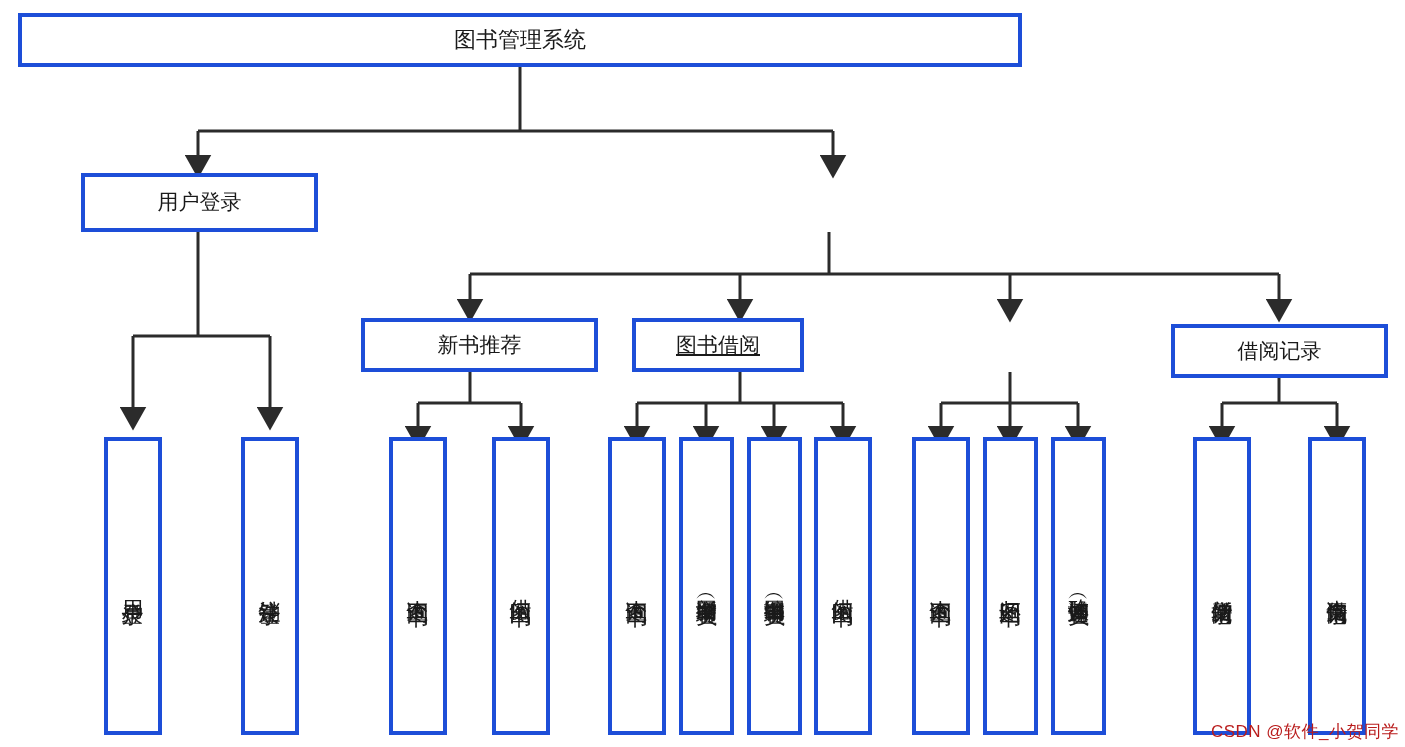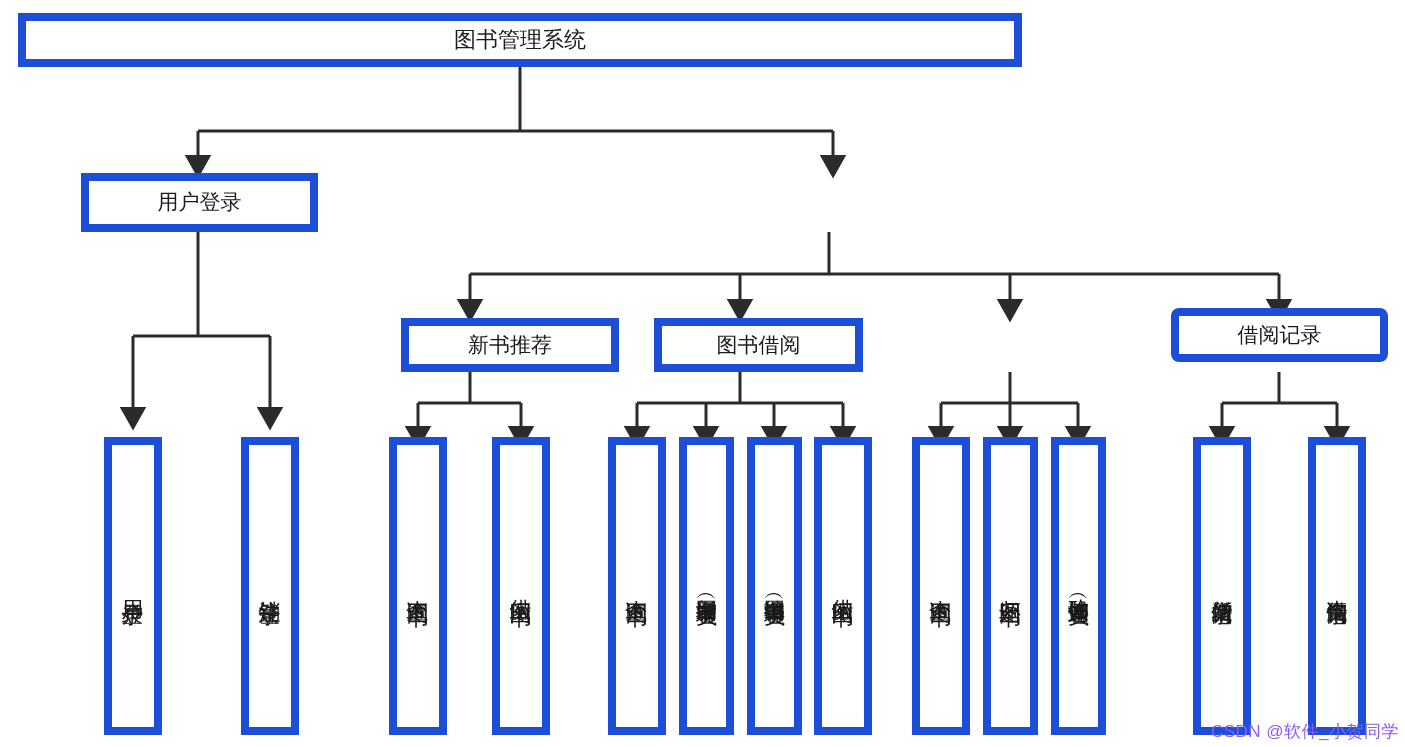--- a/index.html
+++ b/index.html
@@ -23,21 +23,21 @@
     left: 0;
     top: 0;
     width: 1405px;
     height: 747px;
     pointer-events: none;
   }
   .node {
     position: absolute;
     box-sizing: border-box;
     background: #ffffff;
-    border: 8px solid #1d4ed8;
+    border: 4px solid #1d4ed8;
     display: flex;
     align-items: center;
     justify-content: center;
     color: #1a1a1a;
     z-index: 2;
   }
   .node .label {
     display: block;
     text-align: center;
     line-height: 1.25;
@@ -66,21 +66,21 @@
   }
   .node.v.narrow .label {
     font-size: 21px;
     letter-spacing: 1px;
   }
   .watermark {
     position: absolute;
     right: 6px;
     bottom: 4px;
     font-size: 17px;
-    color: #8b5cf6;
+    color: #b91c1c;
     letter-spacing: 0.5px;
     z-index: 5;
     white-space: nowrap;
   }
 </style>
 </head>
 <body>
 
 <div id="canvas">
 
@@ -136,30 +136,30 @@
 
   <div class="node h root" style="left:18px; top:13px; width:1004px; height:54px;">
     <span class="label">图书管理系统</span>
   </div>
 
   <div class="node h" style="left:81px; top:173px; width:237px; height:59px;">
     <span class="label">用户登录</span>
   </div>
 
 
-  <div class="node h" style="left:361px; top:318px; width:218px; height:54px;margin-left:40px;">
+  <div class="node h" style="left:361px; top:318px; width:237px; height:54px;">
     <span class="label">新书推荐</span>
   </div>
 
-  <div class="node h" style="left:654px; top:318px; width:209px; height:54px;">
+  <div class="node h" style="left:632px; top:318px; width:172px; height:54px;text-decoration:underline;">
     <span class="label">图书借阅</span>
   </div>
 
 
-  <div class="node h" style="left:1171px; top:308px; width:217px; height:54px;border-radius:8px;">
+  <div class="node h" style="left:1171px; top:324px; width:217px; height:54px;">
     <span class="label">借阅记录</span>
   </div>
 
   <div class="node v" style="left:104px; top:437px; width:58px; height:298px;">
     <span class="label">用户登录</span>
   </div>
 
   <div class="node v" style="left:241px; top:437px; width:58px; height:298px;">
     <span class="label">注销登录</span>
   </div>

